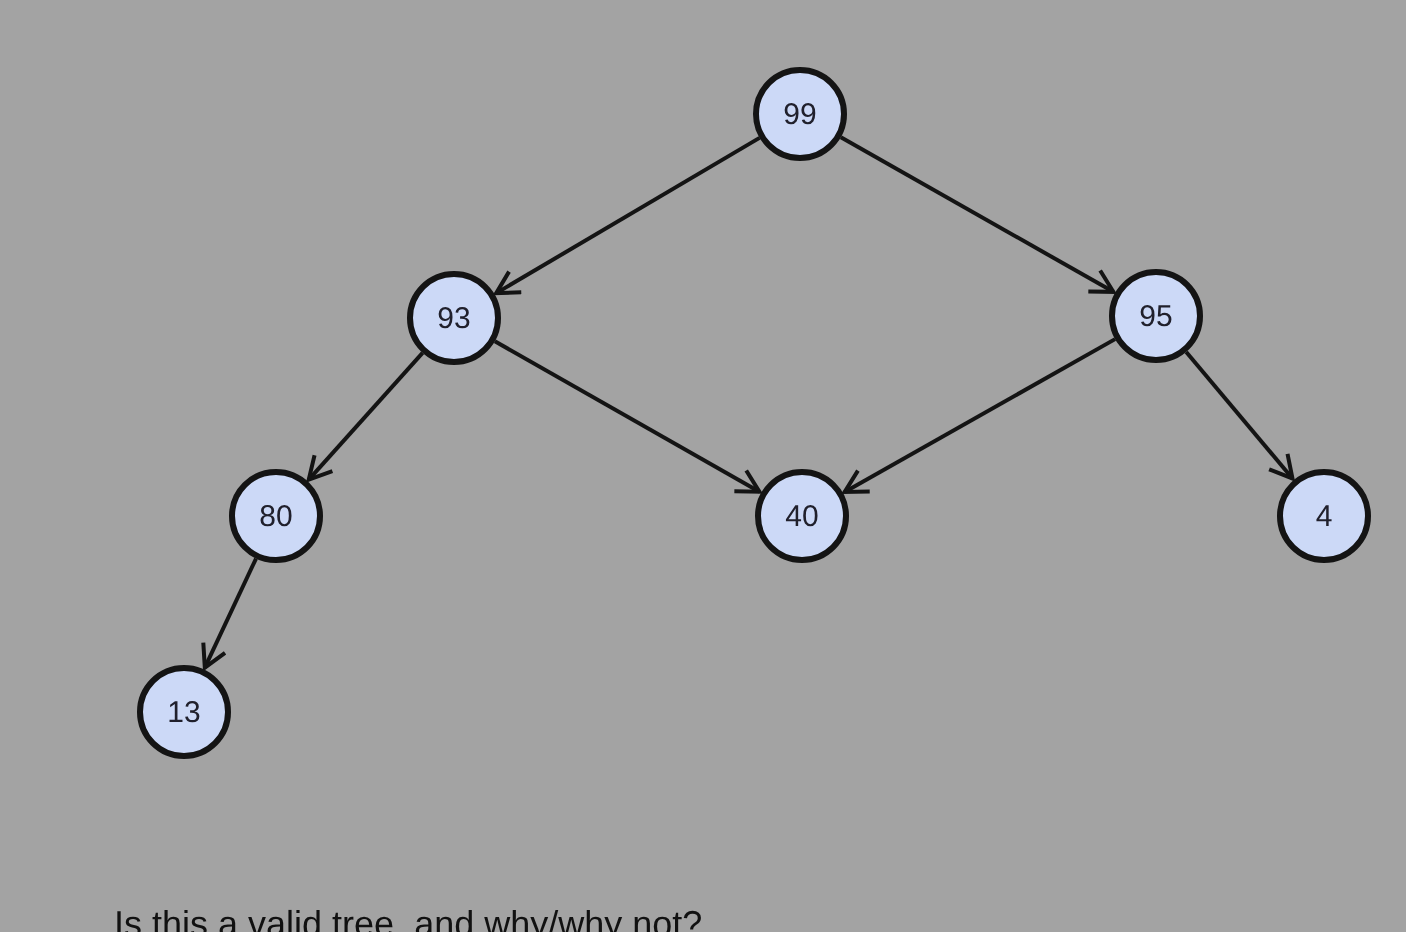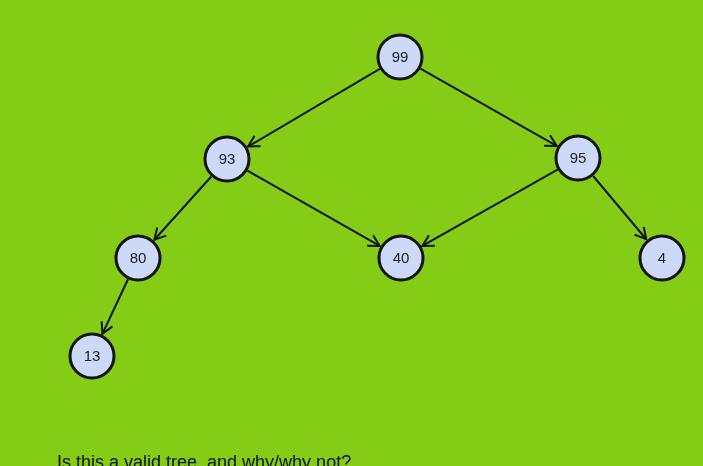--- a/index.html
+++ b/index.html
@@ -1,20 +1,20 @@
 <!DOCTYPE html>
 <html><head>
 <meta charset="utf-8">
 <style>
   html, body { margin: 0; padding: 0; background: #ffffff; }
   #stage {
     position: relative;
     width: 703px;
     height: 466px;
-    background: #84cc16;
+    background: #a3a3a3;
     font-family: "Liberation Sans", sans-serif;
     overflow: hidden;
   }
   #graph-svg { position: absolute; left: 0; top: 0; }
   .node-circle { stroke-width: 3px; }
   .node-label {
     font-family: "Liberation Sans", sans-serif;
     font-size: 15px;
     text-anchor: middle;
     dominant-baseline: middle;

